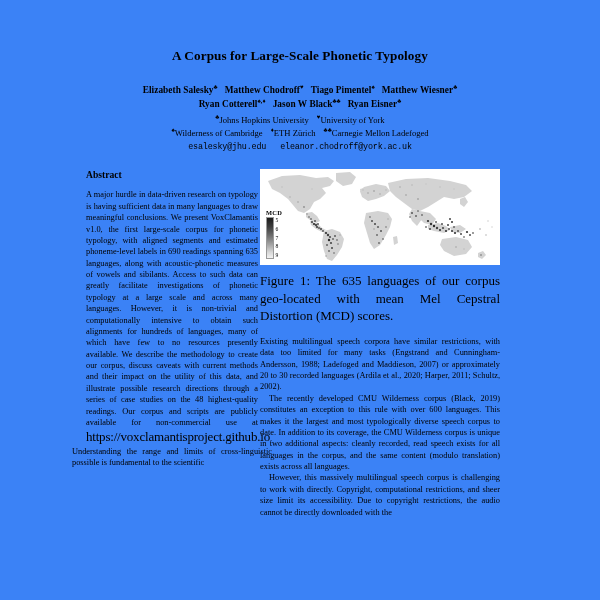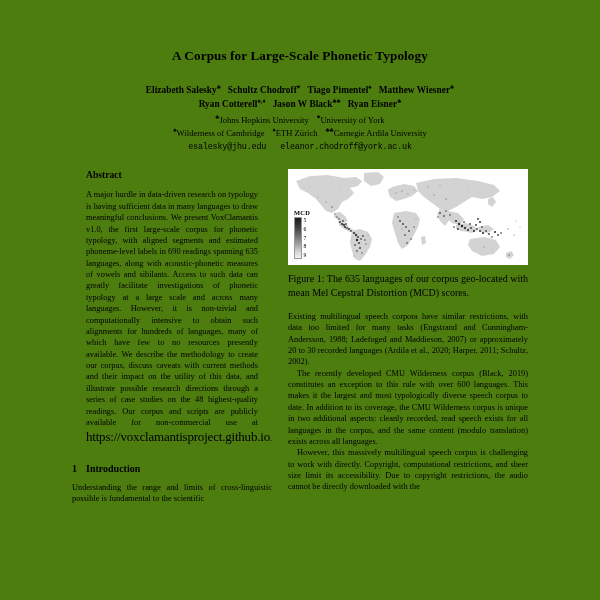--- a/index.html
+++ b/index.html
@@ -11,21 +11,21 @@
     width: 600px;
     height: 600px;
     overflow: hidden;
     font-family: "Liberation Serif", serif;
     color: #000000;
   }
   .page {
     position: relative;
     width: 600px;
     height: 600px;
-    background: #4d7c0f;
+    background: #3b82f6;
     box-sizing: border-box;
     padding: 0;
   }
   
   .title-block {
     padding-top: 48px;
     text-align: center;
   }
   .paper-title {
     font-size: 13.2px;
@@ -68,21 +68,20 @@
   }
   .email + .email {
     margin-left: 14px;
   }
   
   .columns {
     position: relative;
     margin-top: 17px;
     padding: 0 60px 0 72px;
     display: flex;
-    gap: 28px;
     align-items: flex-start;
   }
   .col {
     width: 200px;
     flex: 0 0 200px;
   }
   .col-right {
     width: 240px;
     flex: 0 0 240px;
     margin-left: -12px;
@@ -131,21 +130,21 @@
     width: 240px;
     height: 96px;
     background: #ffffff;
     overflow: hidden;
   }
   .map-frame svg {
     display: block;
   }
   .fig-caption {
     margin-top: 7px;
-    font-size: 10px;
+    font-size: 13px;
     line-height: 1.32;
     text-align: justify;
   }
   .colorbar-group {
     position: absolute;
     left: 6px;
     top: 40px;
   }
   .cb-title {
     font-size: 6.4px;
@@ -181,50 +180,49 @@
 </head>
 <body>
 
 <div class="page">
 
   <div class="title-block">
     <div class="paper-title">A Corpus for Large-Scale Phonetic Typology</div>
 
     <div class="authors">
       <div class="author-line">
-        <span class="author-name"><span>Elizabeth Salesky</span><sup class="mark">♣</sup></span><span class="author-name"><span>Schultz Chodroff</span><sup class="mark">♥</sup></span><span class="author-name"><span>Tiago Pimentel</span><sup class="mark">♠</sup></span><span class="author-name"><span>Matthew Wiesner</span><sup class="mark">♣</sup></span>
+        <span class="author-name"><span>Elizabeth Salesky</span><sup class="mark">♣</sup></span><span class="author-name"><span>Matthew Chodroff</span><sup class="mark">♥</sup></span><span class="author-name"><span>Tiago Pimentel</span><sup class="mark">♠</sup></span><span class="author-name"><span>Matthew Wiesner</span><sup class="mark">♣</sup></span>
       </div>
       <div class="author-line">
         <span class="author-name"><span>Ryan Cotterell</span><sup class="mark">♠,♦</sup></span><span class="author-name"><span>Jason W Black</span><sup class="mark">♣♣</sup></span><span class="author-name"><span>Ryan Eisner</span><sup class="mark">♣</sup></span>
       </div>
     </div>
 
     <div class="affils">
       <div>
         <span class="affil"><sup class="mark">♣</sup><span>Johns Hopkins University</span></span><span class="affil"><sup class="mark">♥</sup><span>University of York</span></span>
       </div>
       <div>
-        <span class="affil"><sup class="mark">♠</sup><span>Wilderness of Cambridge</span></span><span class="affil"><sup class="mark">♦</sup><span>ETH Zürich</span></span><span class="affil"><sup class="mark">♣♣</sup><span>Carnegie Ardila University</span></span>
+        <span class="affil"><sup class="mark">♠</sup><span>Wilderness of Cambridge</span></span><span class="affil"><sup class="mark">♦</sup><span>ETH Zürich</span></span><span class="affil"><sup class="mark">♣♣</sup><span>Carnegie Mellon Ladefoged</span></span>
       </div>
     </div>
 
     <div class="emails">
       <span class="email">esalesky@jhu.edu</span><span class="email">eleanor.chodroff@york.ac.uk</span>
     </div>
   </div>
 
   <div class="columns">
 
     <div class="col">
       <div class="abstract-wrap">
         <div class="section-head-abstract">Abstract</div>
         <p class="body"><span>A major hurdle in data-driven research on typology is having sufficient data in many languages to draw meaningful conclusions. We present VoxClamantis v1.0, the first large-scale corpus for phonetic typology, with aligned segments and estimated phoneme-level labels in 690 readings spanning 635 languages, along with acoustic-phonetic measures of vowels and sibilants. Access to such data can greatly facilitate investigations of phonetic typology at a large scale and across many languages. However, it is non-trivial and computationally intensive to obtain such alignments for hundreds of languages, many of which have few to no resources presently available. We describe the methodology to create our corpus, discuss caveats with current methods and their impact on the utility of this data, and illustrate possible research directions through a series of case studies on the 48 highest-quality readings. Our corpus and scripts are publicly available for non-commercial use at </span><span class="mono-inline">https://voxclamantisproject.github.io</span><span>.</span></p>
       </div>
 
-      <div class="section-head"><span class="secnum">1</span><span>Introduction</span></div>
       <p class="body">Understanding the range and limits of cross-linguistic possible is fundamental to the scientific</p>
     </div>
 
     <div class="col-right">
 
       <div class="figure">
         <div class="map-frame">
           <svg width="240" height="96" viewBox="0 0 240 96" xmlns="http://www.w3.org/2000/svg">
             <g fill="#d3d3d3" stroke="none">
 

